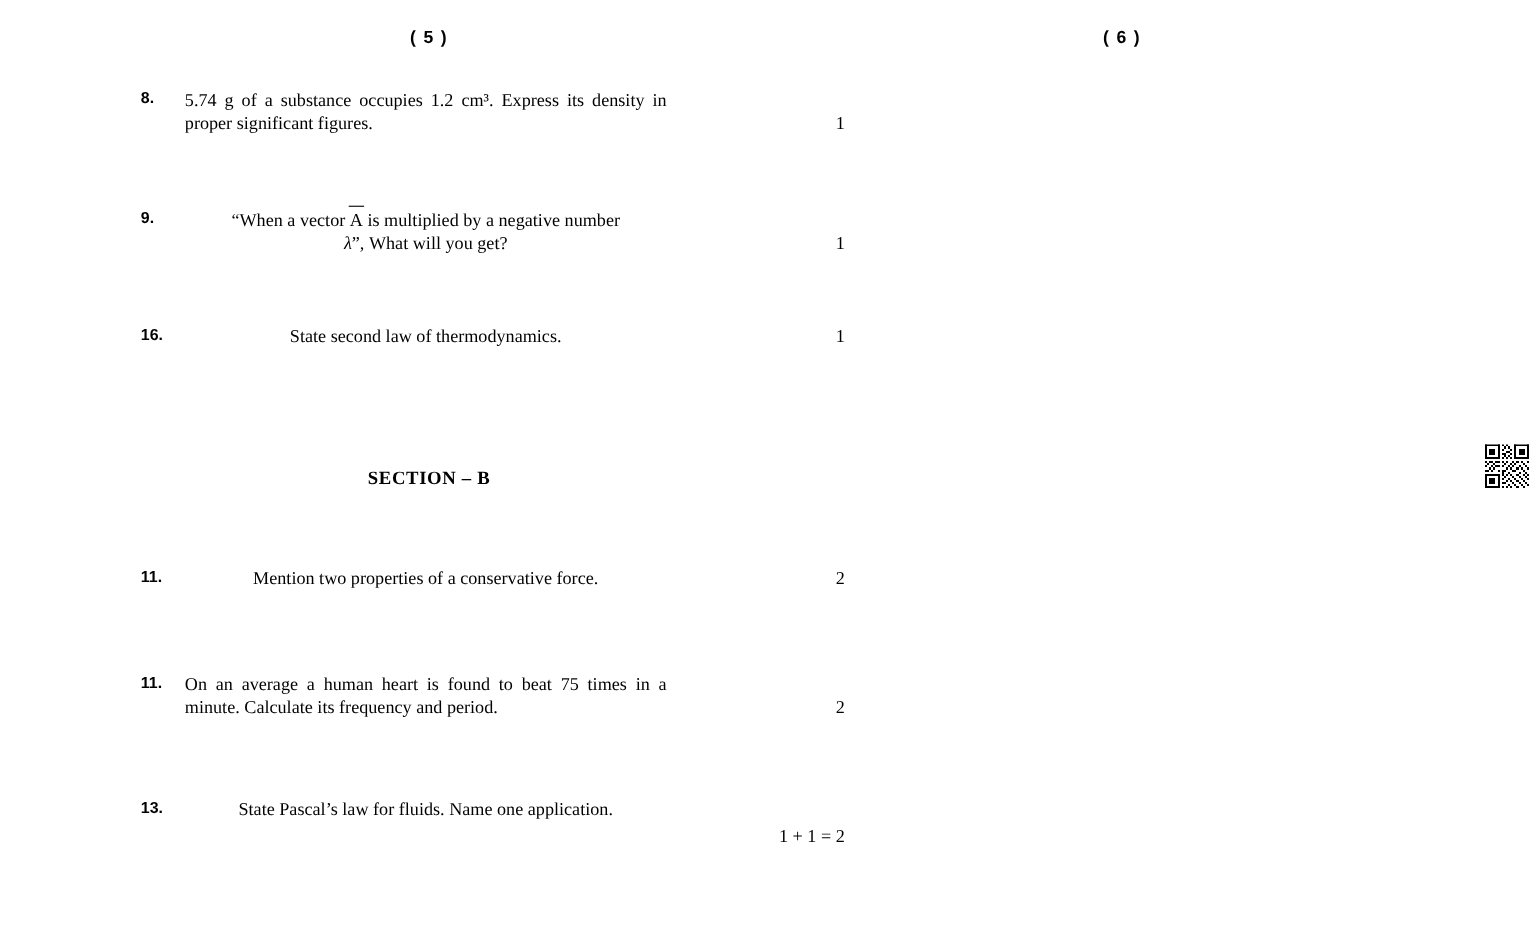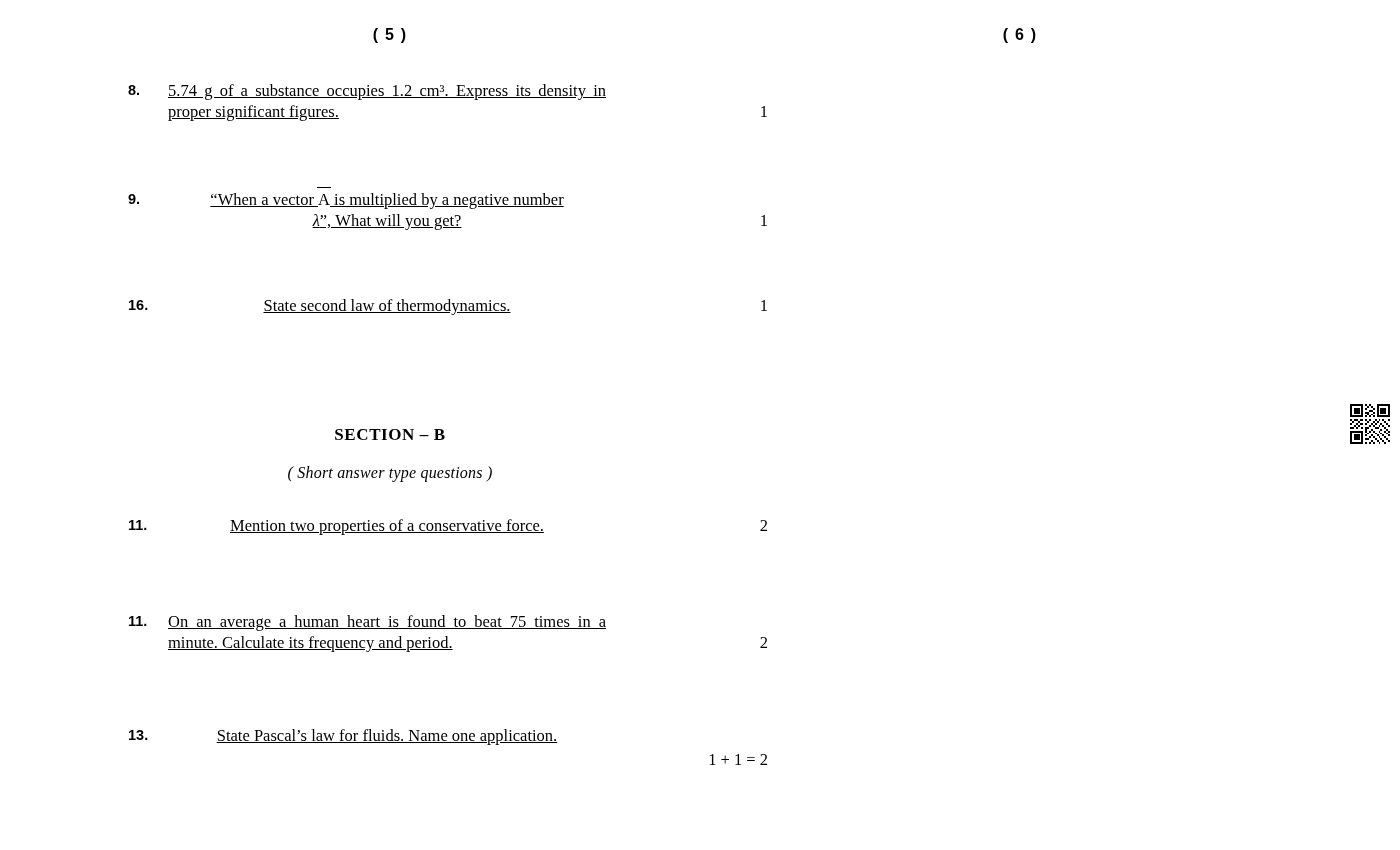--- a/index.html
+++ b/index.html
@@ -62,21 +62,20 @@
     line-height: 21px;
   }
   .qbody {
     position: absolute;
     left: 40px;
     top: 0px;
     font-size: 16.5px;
     line-height: 21px;
     text-align: justify;
     text-justify: inter-word;
-    text-decoration: underline;
   }
   .qbody.nojust { text-align: center; }
   .qmark {
     position: absolute;
     font-size: 16.5px;
     line-height: 21px;
     text-align: right;
     white-space: nowrap;
   }
 
@@ -154,21 +153,20 @@
     </div>
 
     <div class="qrow" style="top:295px;">
       <span class="qnum">16.</span>
       <span class="qbody nojust">State second law of thermodynamics.</span>
       <span class="qmark" style="top:0px;">1</span>
     </div>
 
     <div class="section-block" style="top:408px;">
       <div class="section-title">SECTION – B</div>
-      <div class="section-sub">( Short answer type questions )</div>
     </div>
 
     <div class="qrow" style="top:515px;">
       <span class="qnum">11.</span>
       <span class="qbody nojust">Mention two properties of a conservative force.</span>
       <span class="qmark" style="top:0px;">2</span>
     </div>
 
     <div class="qrow" style="top:611px;">
       <span class="qnum">11.</span>

